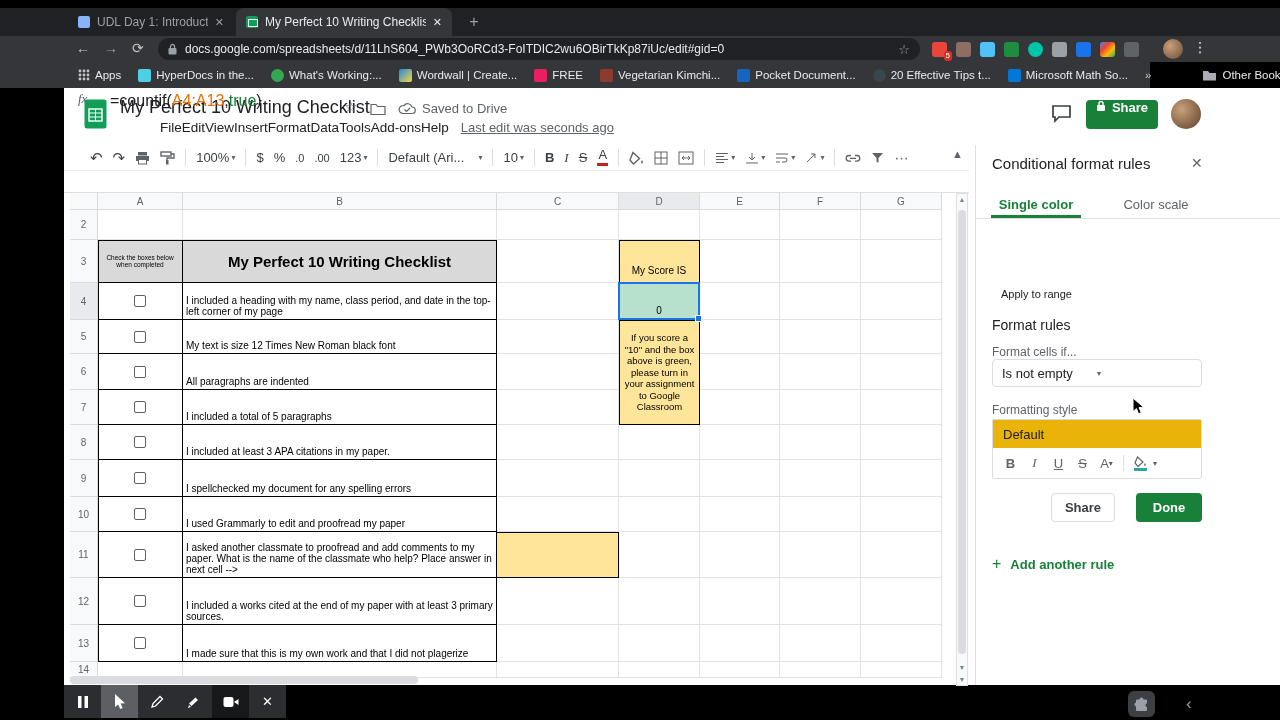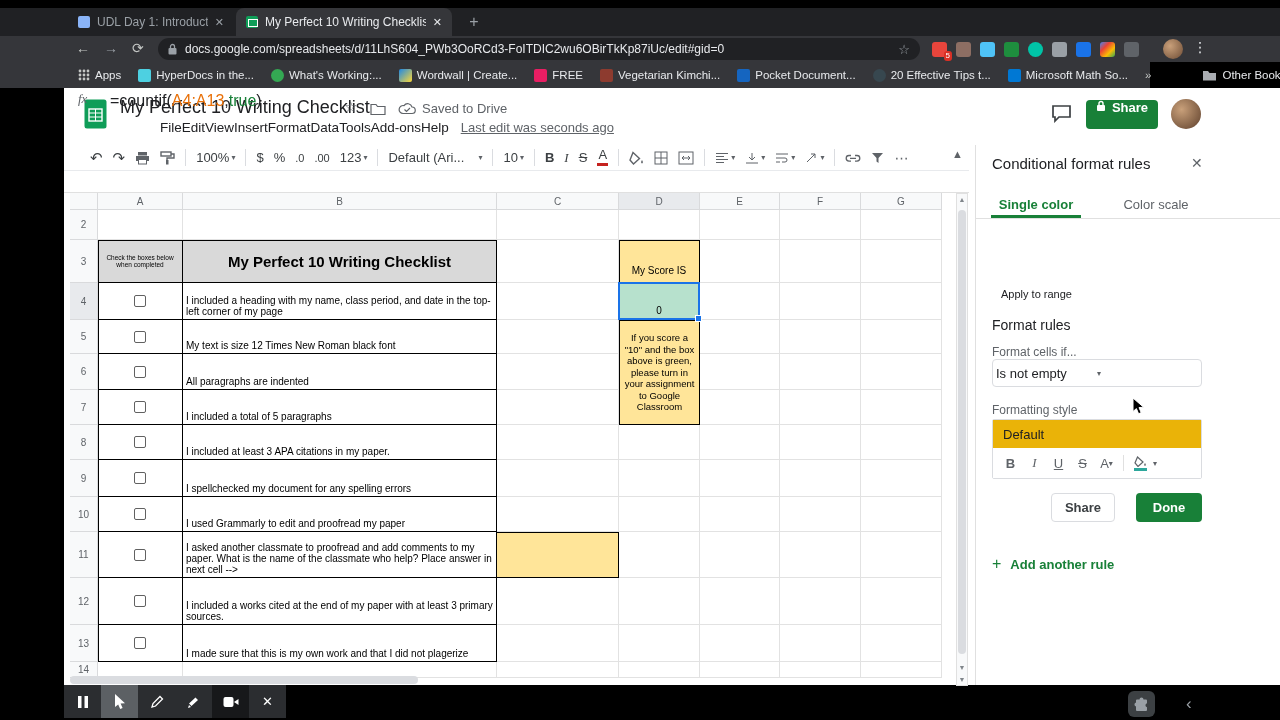--- a/index.html
+++ b/index.html
@@ -97,21 +97,21 @@
   .p-tab{top:47px;height:25px;line-height:25px;text-align:center;width:120px;font-size:13px;}
   #p-tab1{left:0;color:#188038;font-weight:bold;}
   #p-tab2{left:120px;color:#5f6368;}
   #p-underline{left:15px;top:70px;width:90px;height:3px;background:#188038;}
   #p-tabsep{left:0;top:73px;width:305px;height:1px;background:#e0e0e0;}
   #p-apply{left:25px;top:95px;font-size:11px;color:#202124;margin-top:48px;}
   #p-range{left:16px;top:119px;width:210px;height:30px;border:1px solid #dadce0;border-radius:4px;display:flex;align-items:center;padding:0 9px;font-size:13px;}
   #p-range span{flex:1;}
   #p-rules{left:16px;top:172px;font-size:14px;color:#202124;}
   #p-cellsif{left:16px;top:200px;font-size:12px;color:#5f6368;}
-  #p-cond{left:16px;top:214px;width:210px;height:28px;border:1px solid #dadce0;border-radius:4px;display:flex;align-items:center;padding:0 3px;font-size:13px;}
+  #p-cond{left:16px;top:214px;width:210px;height:28px;border:1px solid #dadce0;border-radius:4px;display:flex;align-items:center;padding:0 9px;font-size:13px;}
   #p-cond span{flex:1;}
   #p-stylelabel{left:16px;top:258px;font-size:12px;color:#5f6368;}
   #p-preview{left:16px;top:274px;width:210px;border:1px solid #dadce0;border-radius:2px;}
   #p-preview-bar{height:28px;background:#eab308;display:flex;align-items:center;padding:0 10px;font-size:13px;color:#202124;}
   #p-fmtrow{height:30px;display:flex;align-items:center;padding:0 6px;gap:1px;background:#fff;}
   .fbtn{width:23px;height:22px;display:flex;align-items:center;justify-content:center;color:#5f6368;font-size:13px;flex:none;}
   .fdiv{width:1px;height:16px;background:#e0e0e0;margin:0 4px;flex:none;}
   .fillwrap{display:flex;flex-direction:column;align-items:center;}
   .fillwrap .tealbar{width:13px;height:3px;background:#2da79c;margin-top:1px;}
   #p-cancel{left:75px;top:348px;width:64px;height:29px;border:1px solid #dadce0;border-radius:4px;background:#fff;display:flex;align-items:center;justify-content:center;font-size:13px;color:#3c4043;font-weight:bold;}

